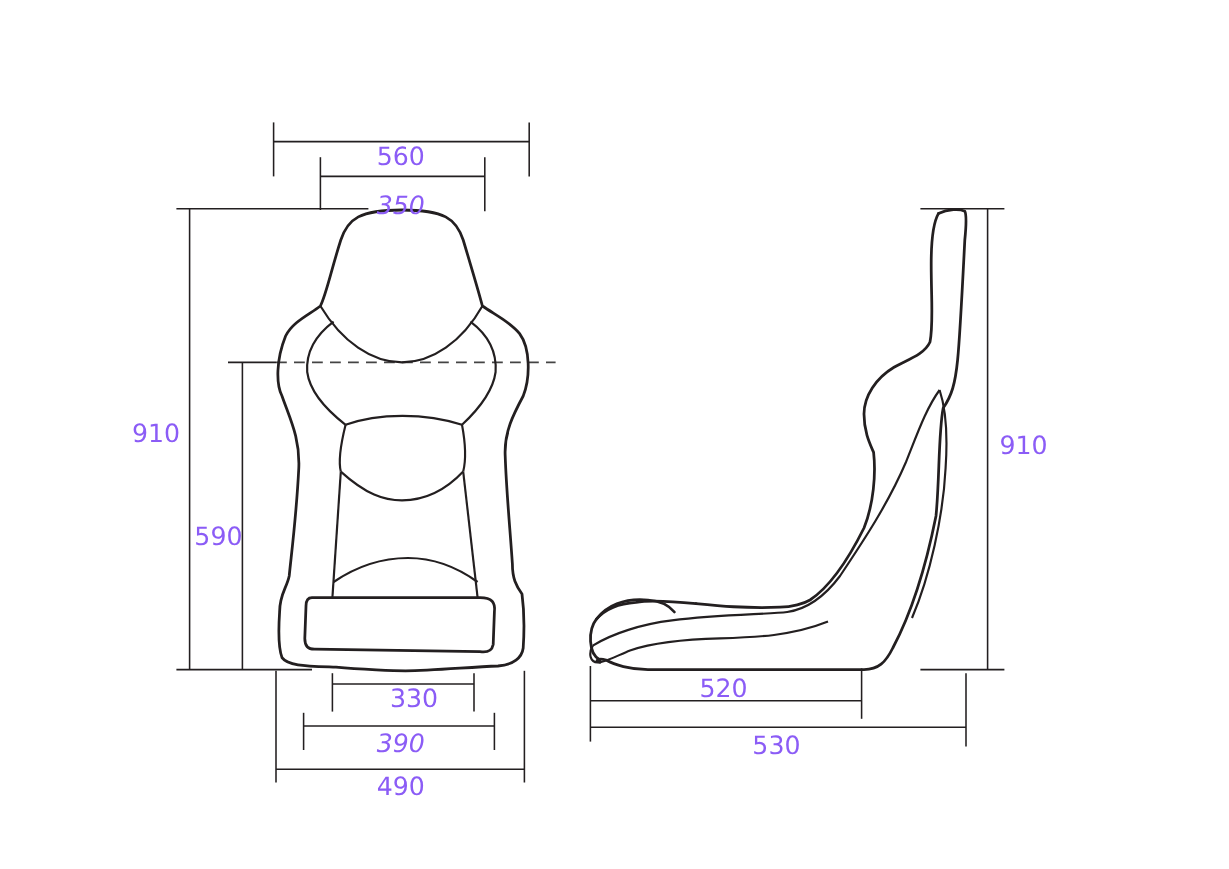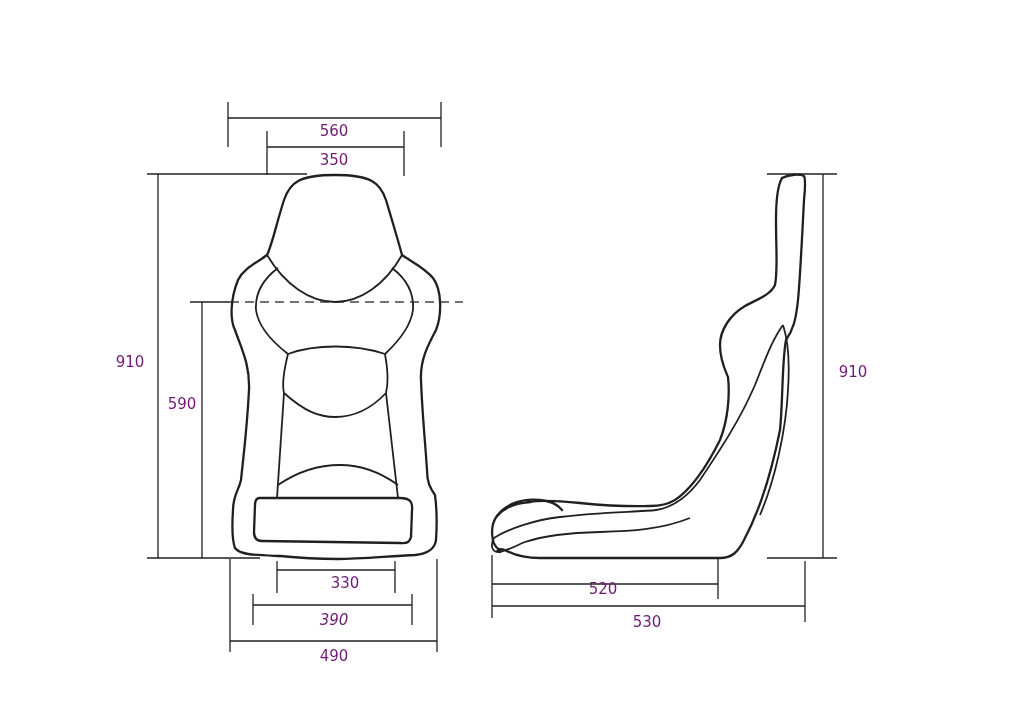--- a/index.html
+++ b/index.html
@@ -1,18 +1,18 @@
 <!DOCTYPE html>
 <html><head>
 <meta charset="utf-8">
 <style>
   html,body{margin:0;padding:0;background:#ffffff;}
   body{width:1024px;height:724px;position:relative;overflow:hidden;font-family:"DejaVu Sans","Liberation Sans",sans-serif;}
   svg{position:absolute;left:0;top:0;}
-  .lbl{position:absolute;font-size:15px;color:#701a75;line-height:1;white-space:nowrap;transform:translate(-50%,-50%);}
+  .lbl{position:absolute;font-size:21px;color:#8b5cf6;line-height:1;white-space:nowrap;transform:translate(-50%,-50%);}
   .dim{stroke:#231f20;stroke-width:1.3;fill:none;}
   .seat{stroke:#231f20;stroke-width:2.3;fill:none;stroke-linejoin:round;stroke-linecap:round;}
   .seat-thin{stroke:#231f20;stroke-width:1.8;fill:none;}
   .dash{stroke:#444;stroke-width:1.3;stroke-dasharray:9 6;fill:none;}
 </style>
 </head>
 <body>
 
 <svg width="1024" height="724" viewBox="0 0 1024 724">
 
@@ -133,21 +133,21 @@
     <path class="seat" d="M497 516 C505 505 520 498 540 500 C552 501 558 505 562 510"></path>
     <path class="seat-thin" d="M494 538 C510 528 535 520 560 517 C600 512 640 512 656 510 C670 508 685 500 700 480 C720 450 740 420 755 385 C765 360 772 340 783 325"></path>
 
     <path class="seat-thin" d="M494 538 C490 545 492 552 498 552 C505 552 515 546 525 542 C540 537 560 533 600 532 C630 531 660 530 690 518"></path>
 
     <path class="seat-thin" d="M783 325 C788 340 790 360 788 390 C786 430 775 480 760 515"></path>
   </g>
 </svg>
 
 <div class="lbl" style="left:334px;top:131px;">560</div>
-<div class="lbl" style="left:334px;top:160px;">350</div>
+<div class="lbl" style="left:334px;top:172px;font-style:italic;">350</div>
 <div class="lbl" style="left:130px;top:362px;">910</div>
-<div class="lbl" style="left:182px;top:404px;">590</div>
+<div class="lbl" style="left:182px;top:448px;">590</div>
 <div class="lbl" style="left:334px;top:583px;margin-left:11px;">330</div>
 <div class="lbl" style="left:334px;top:620px;font-style:italic;">390</div>
 <div class="lbl" style="left:334px;top:656px;">490</div>
 <div class="lbl" style="left:853px;top:372px;">910</div>
-<div class="lbl" style="left:603px;top:589px;">520</div>
+<div class="lbl" style="left:603px;top:574px;">520</div>
 <div class="lbl" style="left:647px;top:622px;">530</div>
 
 </body></html>

